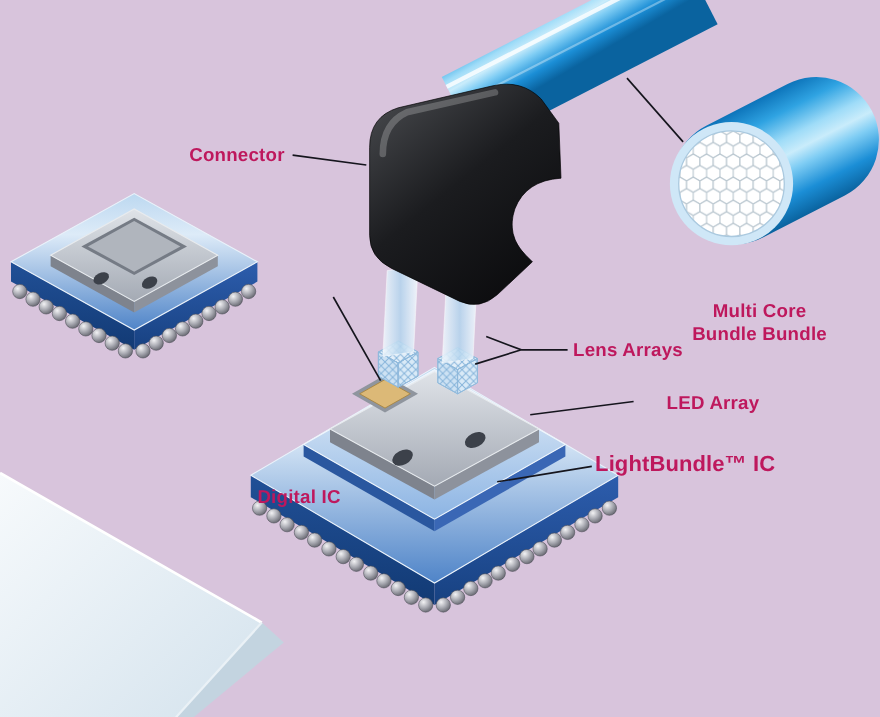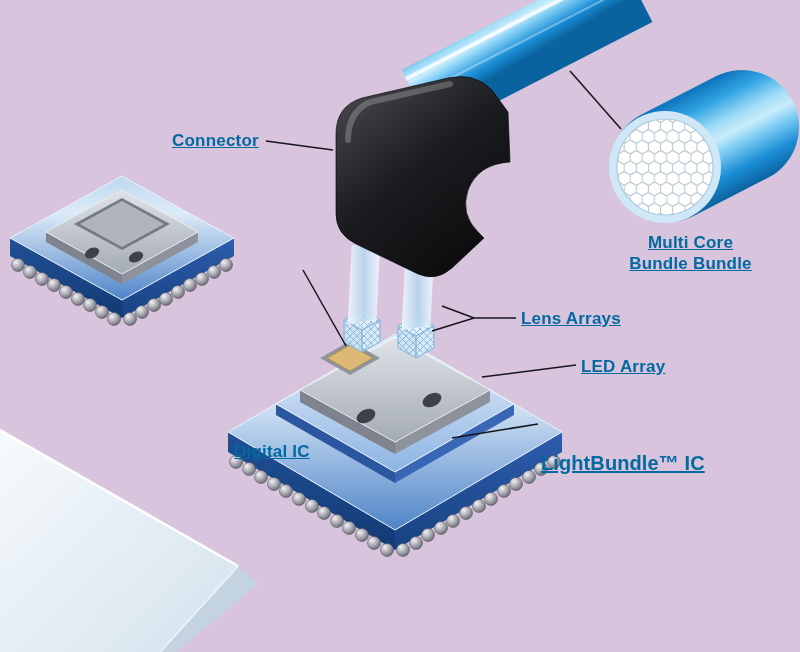--- a/index.html
+++ b/index.html
@@ -6,30 +6,29 @@
   .stage{
     position:relative;
     width:800px;height:652px;
     overflow:hidden;
     background:#d8c4dc;
     font-family:"Liberation Sans", sans-serif;
   }
   .stage svg{position:absolute;left:0;top:0;}
   .label{
     position:absolute;
-    color:#0369a1;
+    color:#be185d;
     font-size:17px;
     font-weight:600;
     line-height:1.25;
     letter-spacing:.2px;
     white-space:nowrap;
-    text-decoration:underline;
   }
   .label.center{text-align:center;white-space:normal;}
-  .label.bold{font-weight:700;}
+  .label.bold{font-weight:700;margin-top:40px;}
   .label.big{font-size:20px;font-weight:700;letter-spacing:.1px;}
 </style>
 </head>
 <body>
 
 <div class="stage">
 
 <svg width="800" height="652" viewBox="0 0 800 652">
   <defs>
     <linearGradient id="gSlab" gradientUnits="userSpaceOnUse" x1="0" y1="430" x2="210" y2="652">
@@ -248,23 +247,23 @@
     <path d="M538,424 L452,438"></path>
     <path d="M570,71 L621,129"></path>
   </g>
 </svg>
 
 <div class="label" style="left:172px;top:130px;">Connector</div>
 
 
 <div class="label" style="left:521px;top:308px;">Lens Arrays</div>
 
-<div class="label" style="left:581px;top:356px;">LED Array</div>
-
-<div class="label big" style="left:541px;top:410px;margin-top:41px;">LightBundle™ IC</div>
+<div class="label" style="left:606px;top:356px;">LED Array</div>
+
+<div class="label big" style="left:541px;top:410px;">LightBundle™ IC</div>
 
 <div class="label" style="left:234px;top:441px;">Digital IC</div>
 
 <div class="label center bold" style="left:618px;top:232px;width:145px;">
   <span style="display:block;">Multi Core</span>
   <span style="display:block;">Bundle Bundle</span>
 </div>
 
 </div>
 

